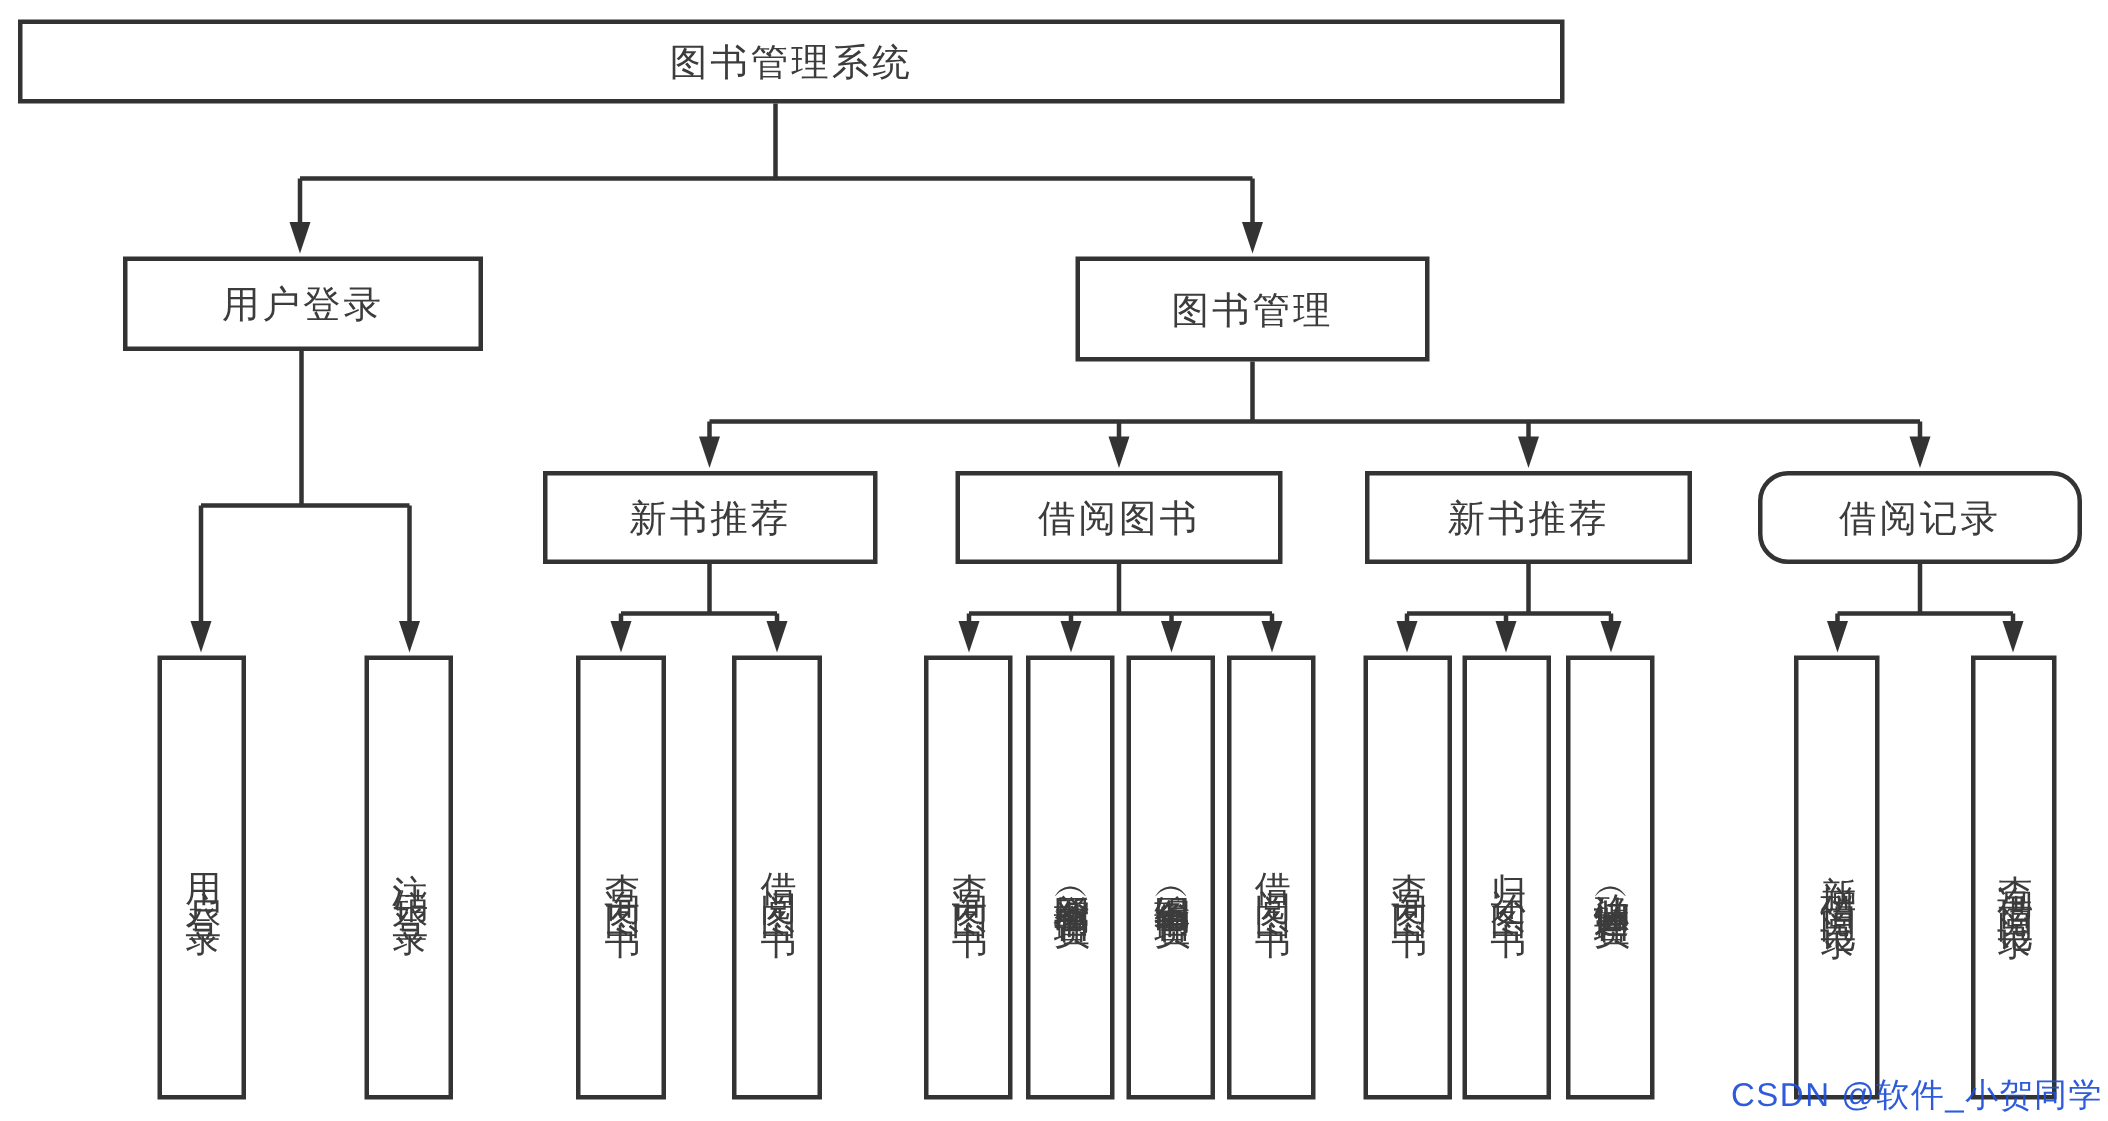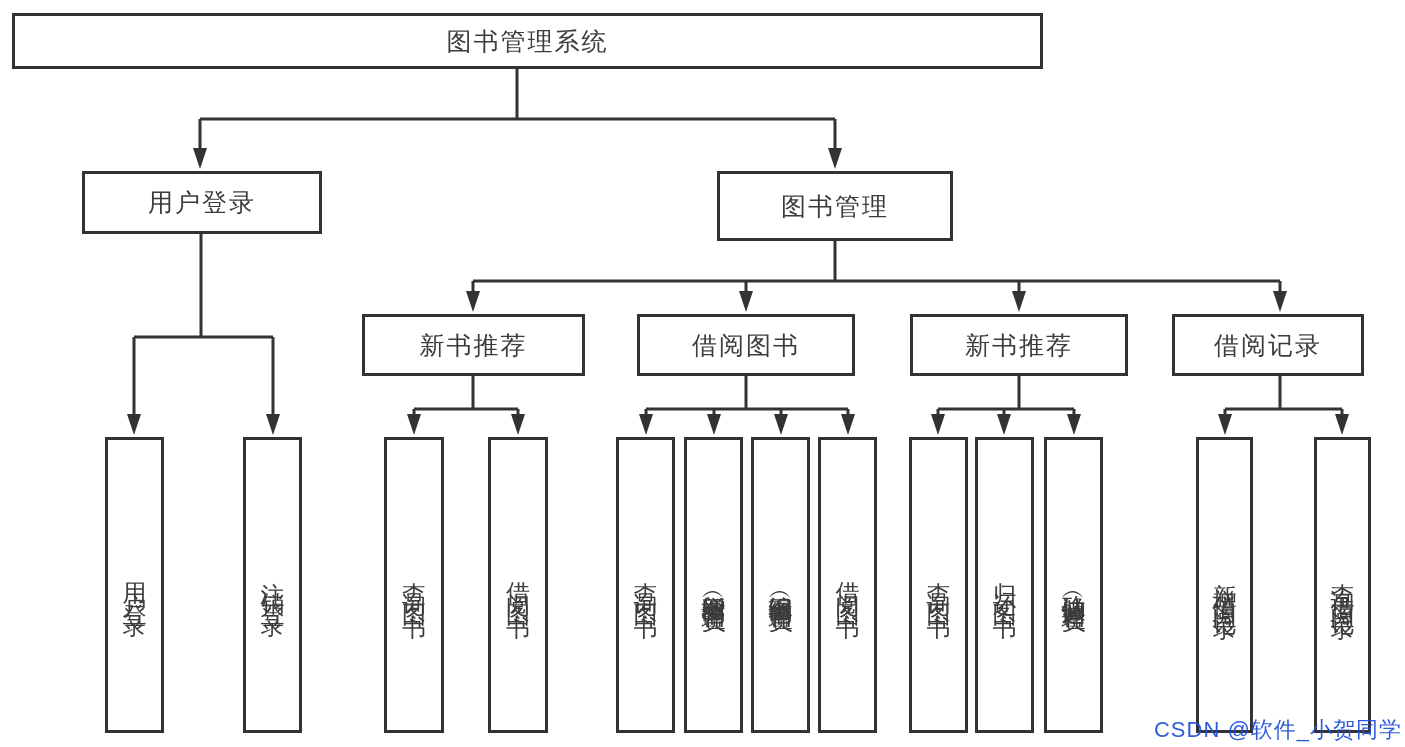--- a/index.html
+++ b/index.html
@@ -123,21 +123,21 @@
   </svg>
 
   <div class="hnode" style="left:12px; top:13px; width:1031px; height:56px;">图书管理系统</div>
 
   <div class="hnode" style="left:82px; top:171px; width:240px; height:63px;">用户登录</div>
   <div class="hnode" style="left:717px; top:171px; width:236px; height:70px;">图书管理</div>
 
   <div class="hnode" style="left:362px; top:314px; width:223px; height:62px;">新书推荐</div>
   <div class="hnode" style="left:637px; top:314px; width:218px; height:62px;">借阅图书</div>
   <div class="hnode" style="left:910px; top:314px; width:218px; height:62px;">新书推荐</div>
-  <div class="hnode" style="left:1172px; top:314px; width:192px; height:62px;">借阅记录</div>
+  <div class="hnode" style="left:1172px; top:314px; width:216px; height:62px;border-radius:20px;">借阅记录</div>
 
   <div class="vnode ls-loose" style="left:105px; top:437px; width:59px; height:296px;">用户登录</div>
   <div class="vnode ls-loose" style="left:243px; top:437px; width:59px; height:296px;">注销登录</div>
 
   <div class="vnode ls-loose" style="left:384px; top:437px; width:60px; height:296px;">查询图书</div>
   <div class="vnode ls-loose" style="left:488px; top:437px; width:60px; height:296px;">借阅图书</div>
 
   <div class="vnode ls-loose" style="left:616px; top:437px; width:59px; height:296px;">查询图书</div>
   <div class="vnode ls-tight" style="left:684px; top:437px; width:59px; height:296px;">新增图书（管理员）</div>
   <div class="vnode ls-tight" style="left:751px; top:437px; width:59px; height:296px;">编辑图书（管理员）</div>

